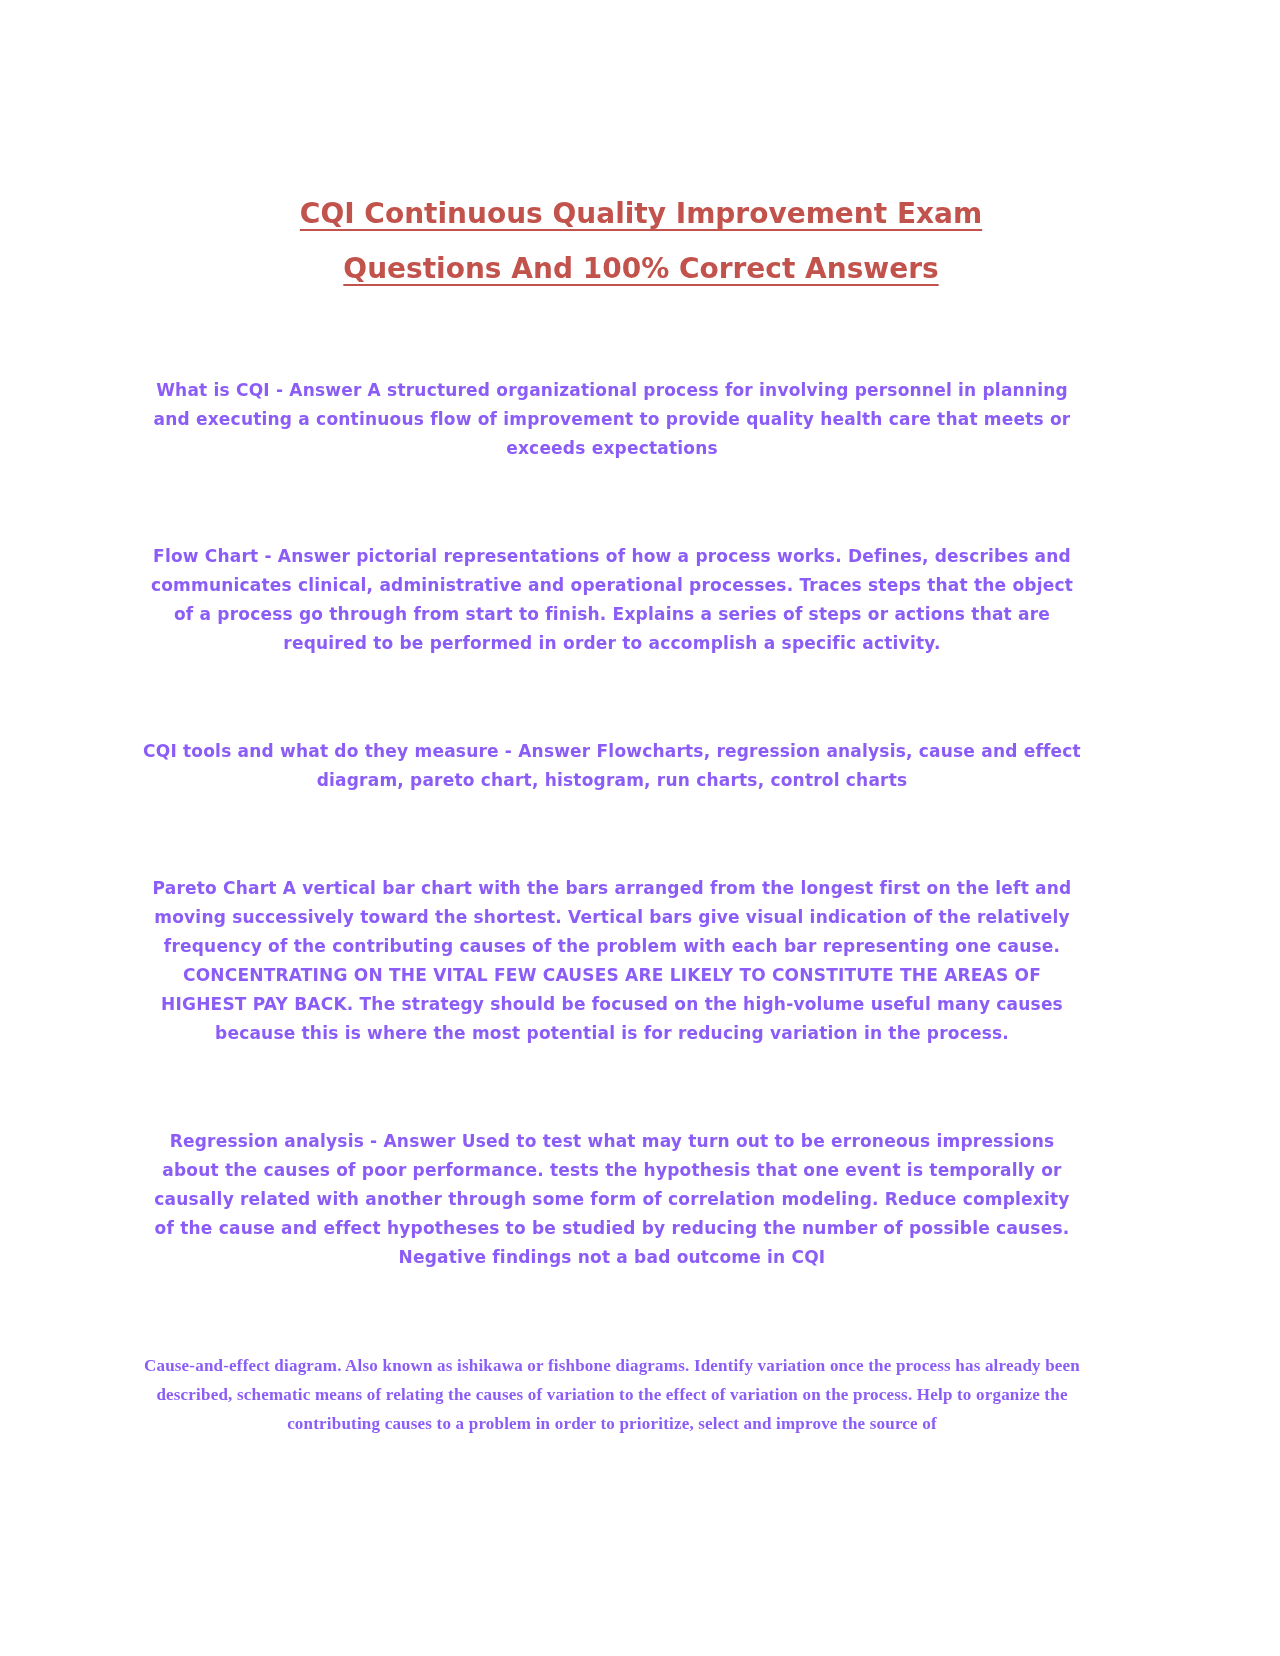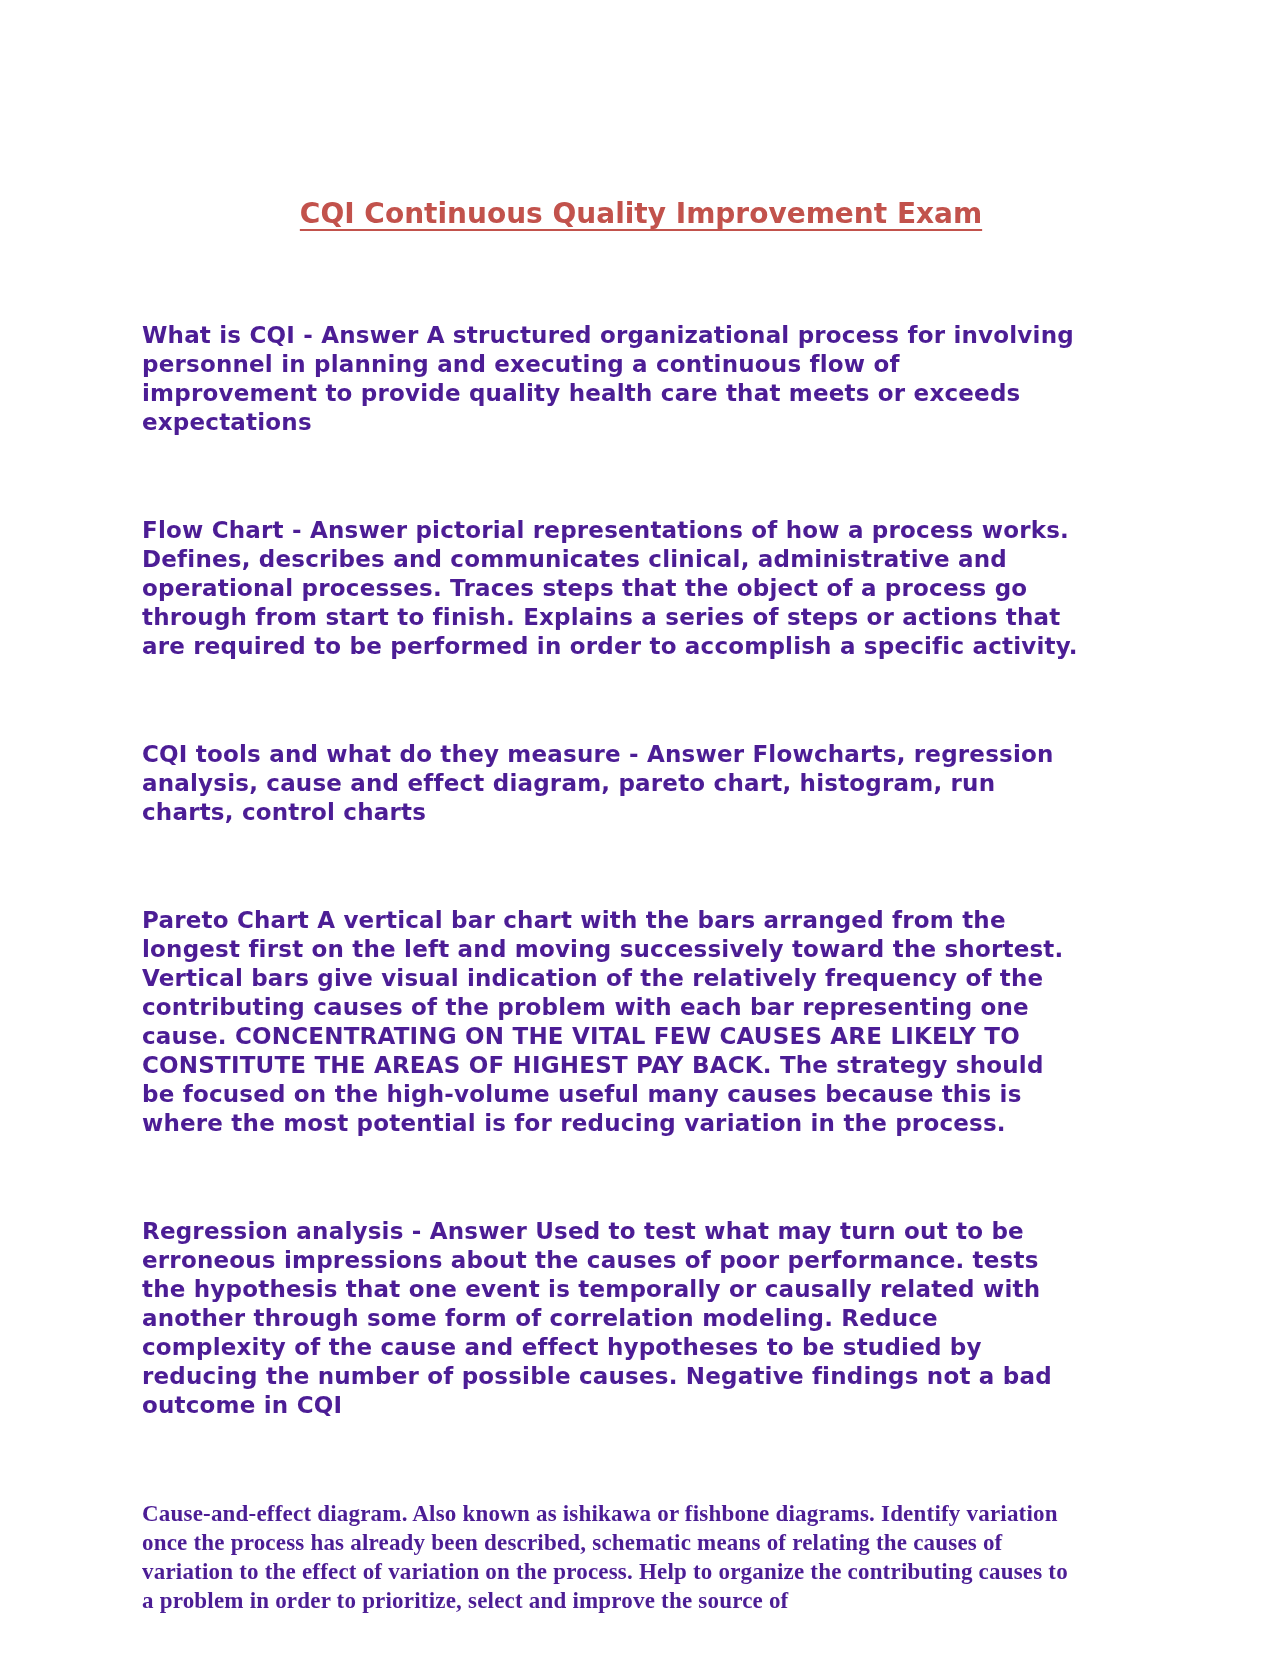--- a/index.html
+++ b/index.html
@@ -1,15 +1,15 @@
 <!DOCTYPE html>
 <html><head>
 <meta charset="utf-8">
 <style>
-  * { margin: 0; padding: 0; box-sizing: border-box; }
+  * { margin: 0; padding: 0; box-sizing: border-box; text-align: center; }
   html, body { background: #ffffff; }
   body {
     width: 1280px;
     height: 1656px;
     font-family: "DejaVu Sans", "Liberation Sans", sans-serif;
     overflow: hidden;
   }
   .page {
     width: 1280px;
     height: 1656px;
@@ -27,36 +27,37 @@
   .doc-title .title-line {
     display: block;
     text-decoration: underline;
     text-underline-offset: 6px;
     text-decoration-thickness: 2px;
   }
   .body-copy {
     width: 940px;
   }
   .para {
-    font-size: 23px;
+    font-size: 17px;
     font-weight: bold;
-    color: #4c1d95;
+    color: #8b5cf6;
     line-height: 29px;
     margin-bottom: 79px;
     letter-spacing: 0.2px;
   }
   .para:last-child { margin-bottom: 7px; font-family: Liberation Serif, serif; }
 </style>
 </head>
 <body>
 
 <div class="page">
 
   <h1 class="doc-title">
     <span class="title-line">CQI Continuous Quality Improvement Exam</span>
+    <span class="title-line">Questions And 100% Correct Answers</span>
   </h1>
 
   <div class="body-copy">
     <p class="para">What is CQI - Answer A structured organizational process for involving personnel in planning and executing a continuous flow of improvement to provide quality health care that meets or exceeds expectations</p>
     <p class="para">Flow Chart - Answer pictorial representations of how a process works. Defines, describes and communicates clinical, administrative and operational processes. Traces steps that the object of a process go through from start to finish. Explains a series of steps or actions that are required to be performed in order to accomplish a specific activity.</p>
     <p class="para">CQI tools and what do they measure - Answer Flowcharts, regression analysis, cause and effect diagram, pareto chart, histogram, run charts, control charts</p>
     <p class="para">Pareto Chart A vertical bar chart with the bars arranged from the longest first on the left and moving successively toward the shortest. Vertical bars give visual indication of the relatively frequency of the contributing causes of the problem with each bar representing one cause. CONCENTRATING ON THE VITAL FEW CAUSES ARE LIKELY TO CONSTITUTE THE AREAS OF HIGHEST PAY BACK. The strategy should be focused on the high-volume useful many causes because this is where the most potential is for reducing variation in the process.</p>
     <p class="para">Regression analysis - Answer Used to test what may turn out to be erroneous impressions about the causes of poor performance. tests the hypothesis that one event is temporally or causally related with another through some form of correlation modeling. Reduce complexity of the cause and effect hypotheses to be studied by reducing the number of possible causes. Negative findings not a bad outcome in CQI</p>
     <p class="para">Cause-and-effect diagram. Also known as ishikawa or fishbone diagrams. Identify variation once the process has already been described, schematic means of relating the causes of variation to the effect of variation on the process. Help to organize the contributing causes to a problem in order to prioritize, select and improve the source of</p>
   </div>

